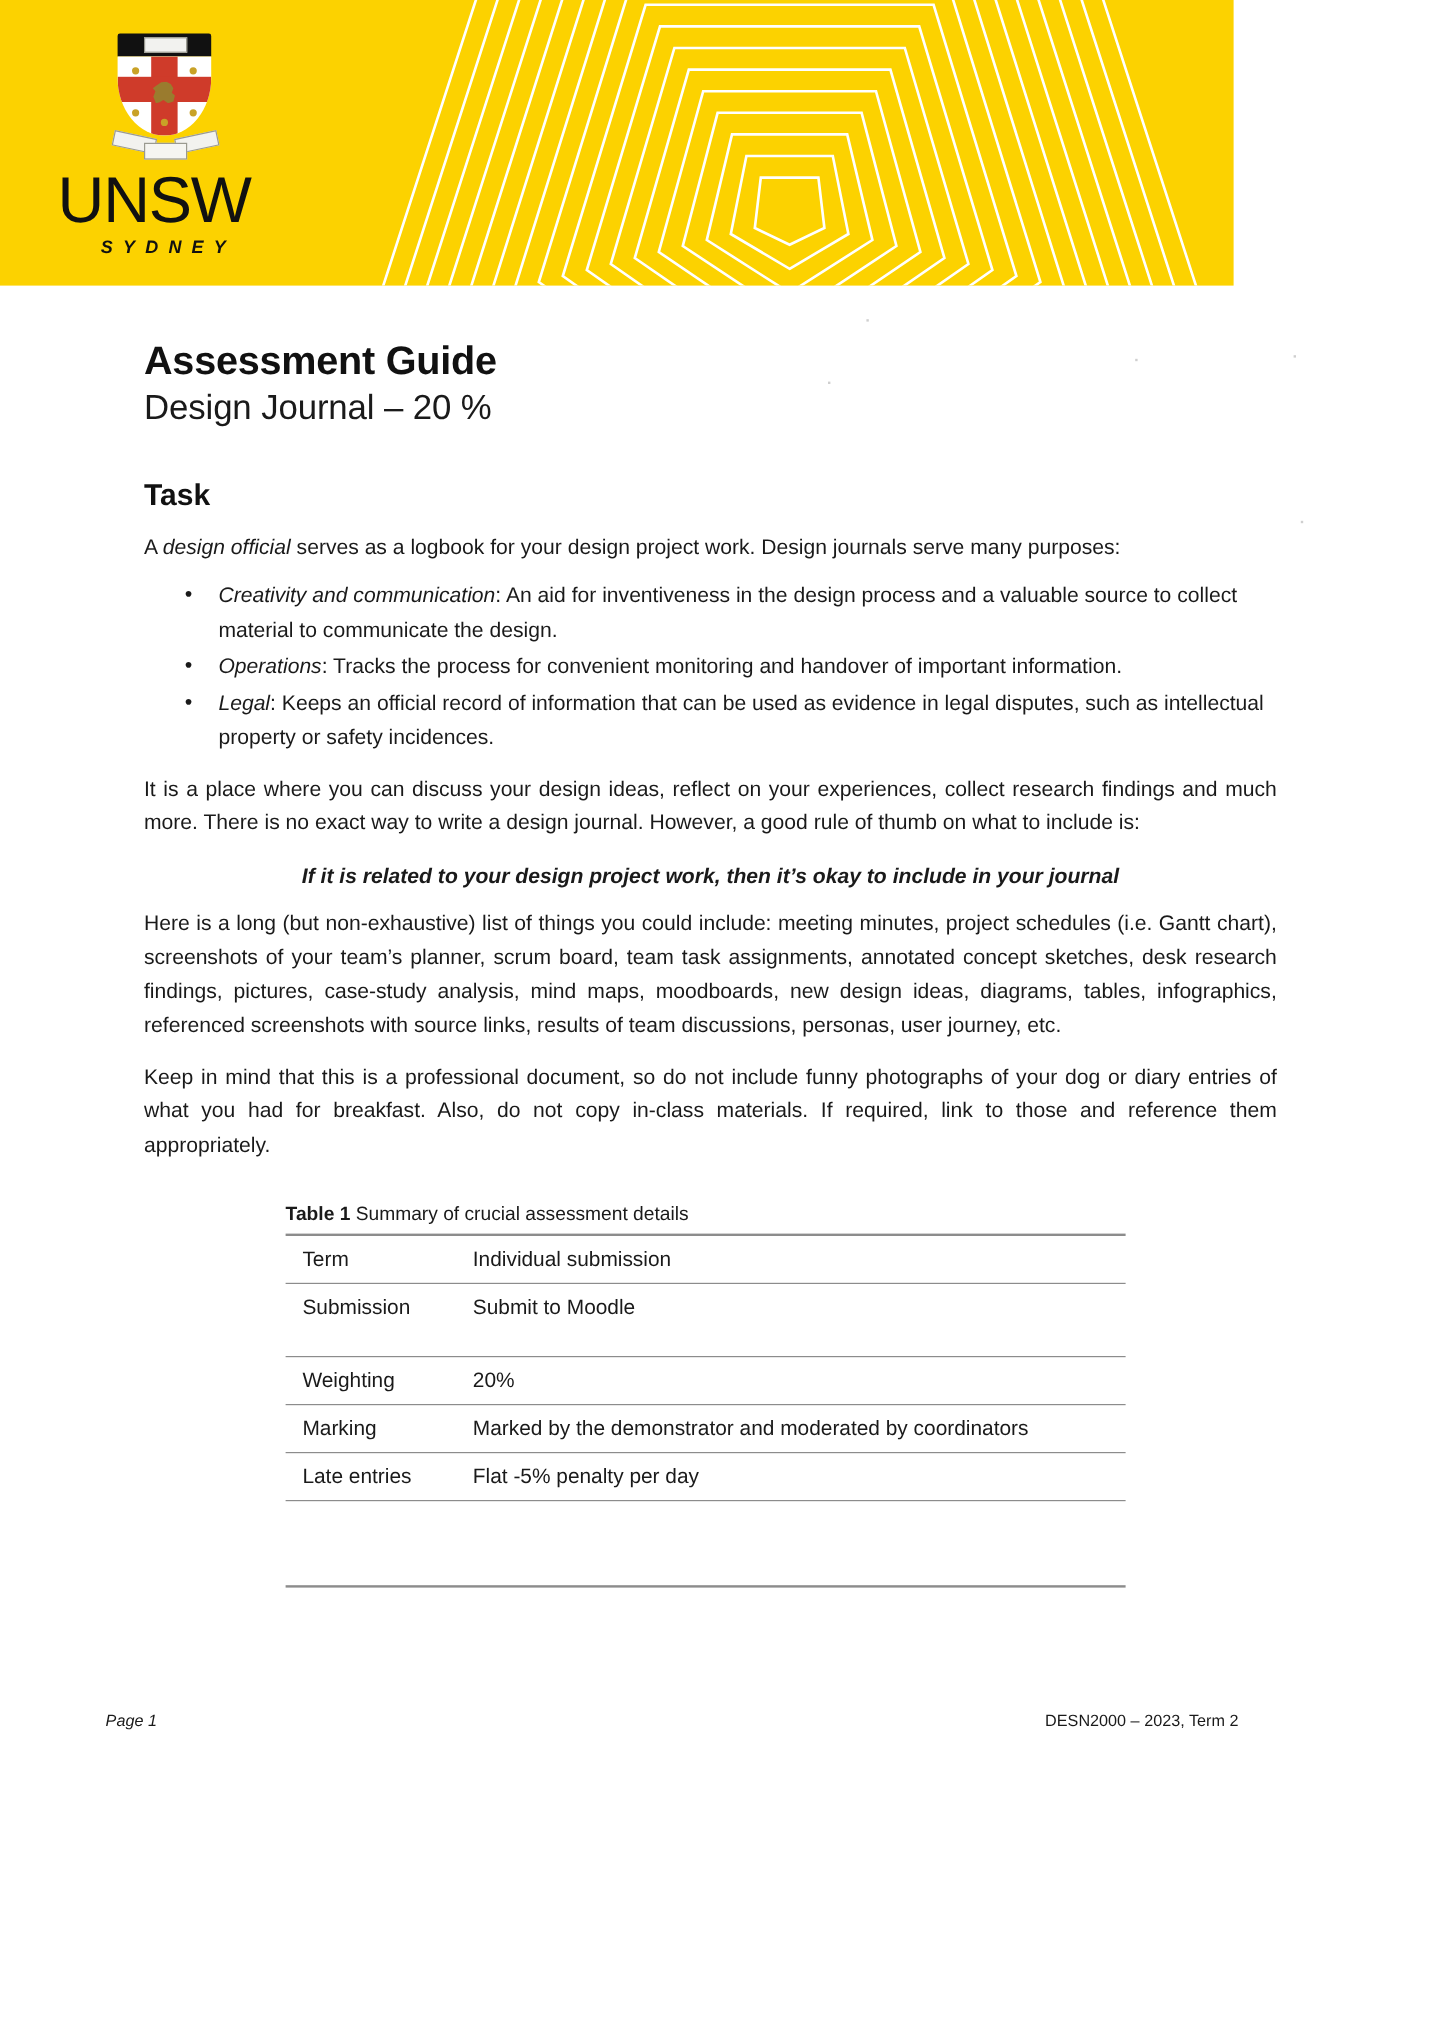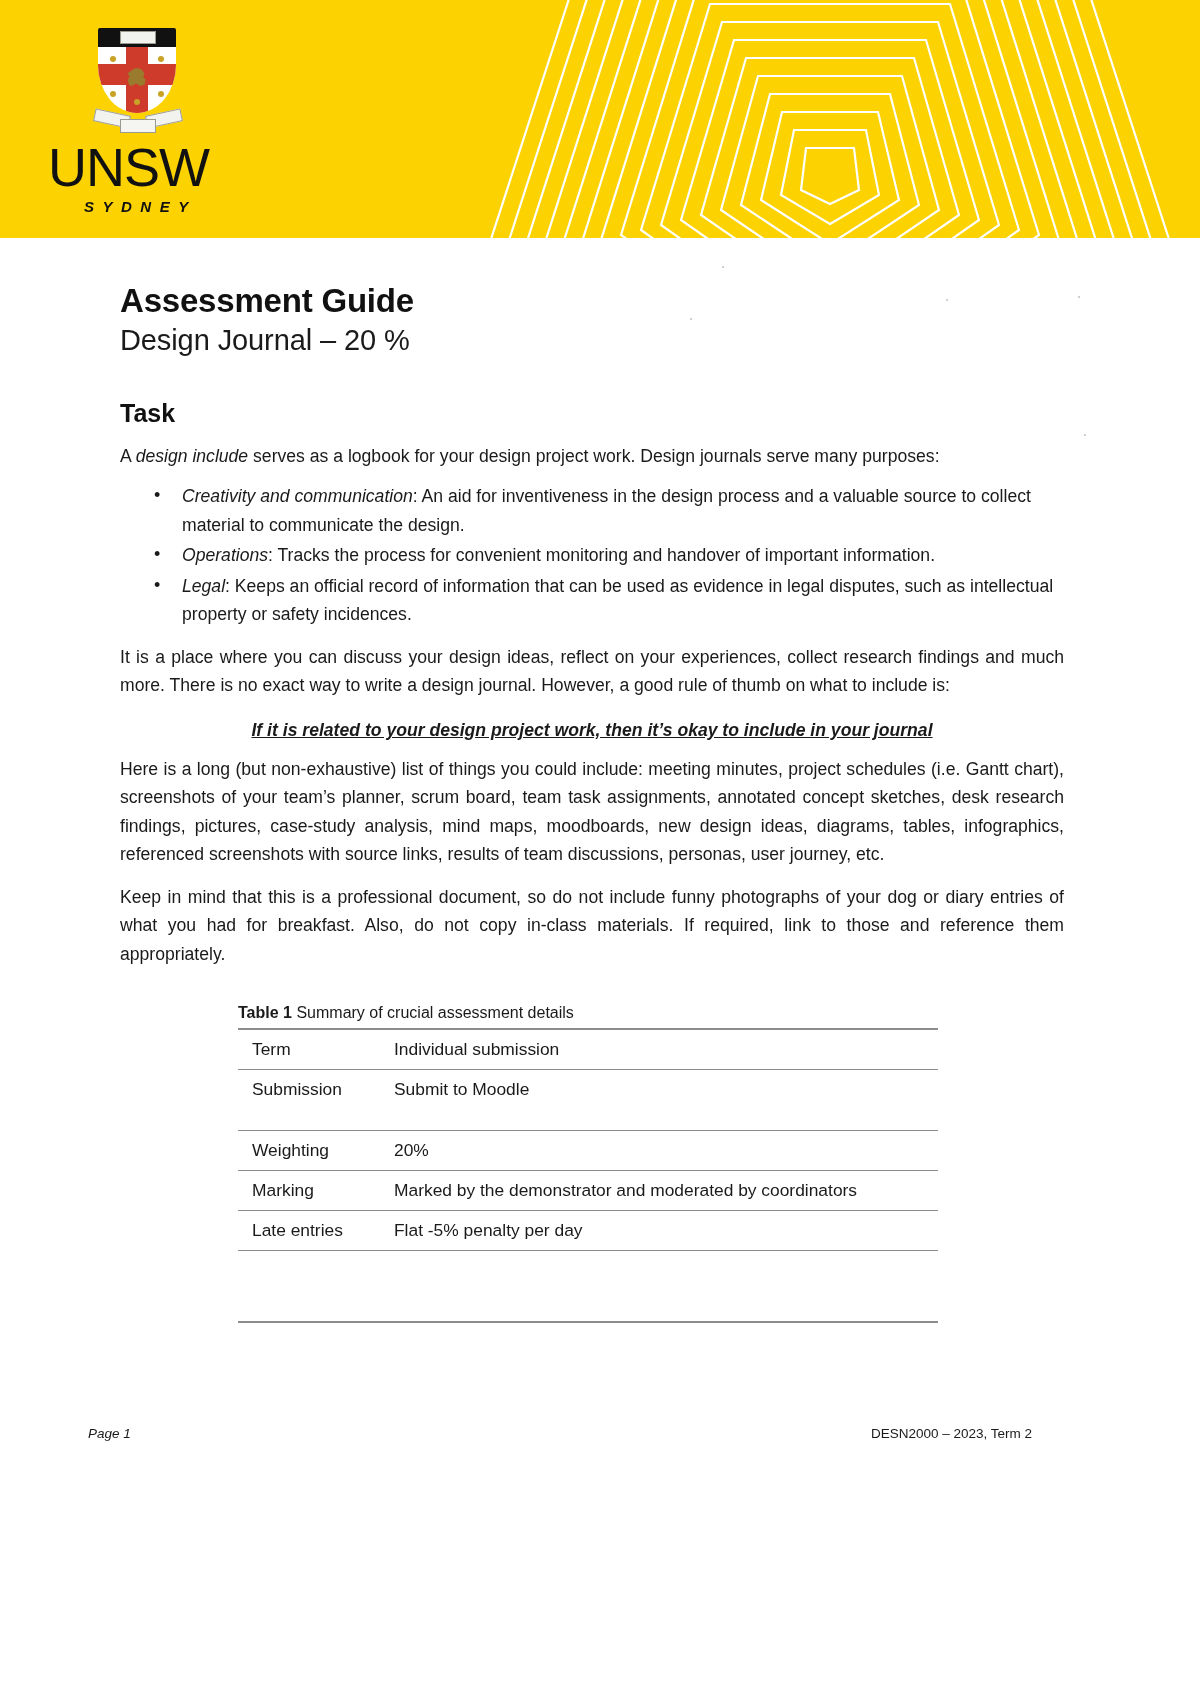--- a/index.html
+++ b/index.html
@@ -7,21 +7,21 @@
     width:1200px; height:1698px;
     background:#ffffff;
     font-family:"Liberation Sans", sans-serif;
     color:#1a1a1a;
     position:relative;
     overflow:hidden;
   }
 
   
   .header-band{
-    position:absolute; left:0; top:0; width:1200px; height:238px;
+    position:absolute; left:0; top:0; width:1028px; height:238px;
     background:#fcd200; overflow:hidden;
   }
   .header-pattern{
     position:absolute; right:-10px; top:-220px; width:760px; height:760px;
   }
   .crest{
     position:absolute; left:98px; top:28px; width:78px; height:108px;
   }
   .crest-top{
     position:absolute; left:0; top:0; width:78px; height:19px;
@@ -99,21 +99,21 @@
   ul.bullets li{
     position:relative; font-size:17.6px; line-height:1.62;
     margin:0 0 2px 0; padding-left:0;
   }
   ul.bullets li:before{
     content:"•"; position:absolute; left:-28px; top:-1px;
     font-size:18px; color:#1a1a1a;
   }
   .emphasis{
     margin:20px 0 0 0; text-align:center;
-    font-size:17.6px; font-style:italic; font-weight:600; color:#1a1a1a;text-decoration:underline;
+    font-size:17.6px; font-style:italic; font-weight:600; color:#1a1a1a;
   }
 
   
   .table-wrap{ margin:36px 0 0 118px; width:700px; }
   .table-caption{
     font-size:16px; color:#1a1a1a; padding-bottom:6px;
   }
   .table-caption b{ font-weight:700; }
   table.summary{
     border-collapse:collapse; width:700px; table-layout:fixed;
@@ -194,21 +194,21 @@
 </div>
 
 <div class="page">
   <div class="content">
 
     <h1 class="doc-title">Assessment Guide</h1>
     <div class="doc-subtitle">Design Journal – 20 %</div>
 
     <h2 class="section-head">Task</h2>
 
-    <p class="body"><span>A </span><i>design include</i><span> serves as a logbook for your design project work. Design journals serve many purposes:</span></p>
+    <p class="body"><span>A </span><i>design official</i><span> serves as a logbook for your design project work. Design journals serve many purposes:</span></p>
 
     <ul class="bullets">
       <li><i>Creativity and communication</i><span>: An aid for inventiveness in the design process and a valuable source to collect material to communicate the design.</span></li>
       <li><i>Operations</i><span>: Tracks the process for convenient monitoring and handover of important information.</span></li>
       <li><i>Legal</i><span>: Keeps an official record of information that can be used as evidence in legal disputes, such as intellectual property or safety incidences.</span></li>
     </ul>
 
     <p class="body justified">It is a place where you can discuss your design ideas, reflect on your experiences, collect research findings and much more. There is no exact way to write a design journal. However, a good rule of thumb on what to include is:</p>
 
     <p class="emphasis">If it is related to your design project work, then it’s okay to include in your journal</p>

